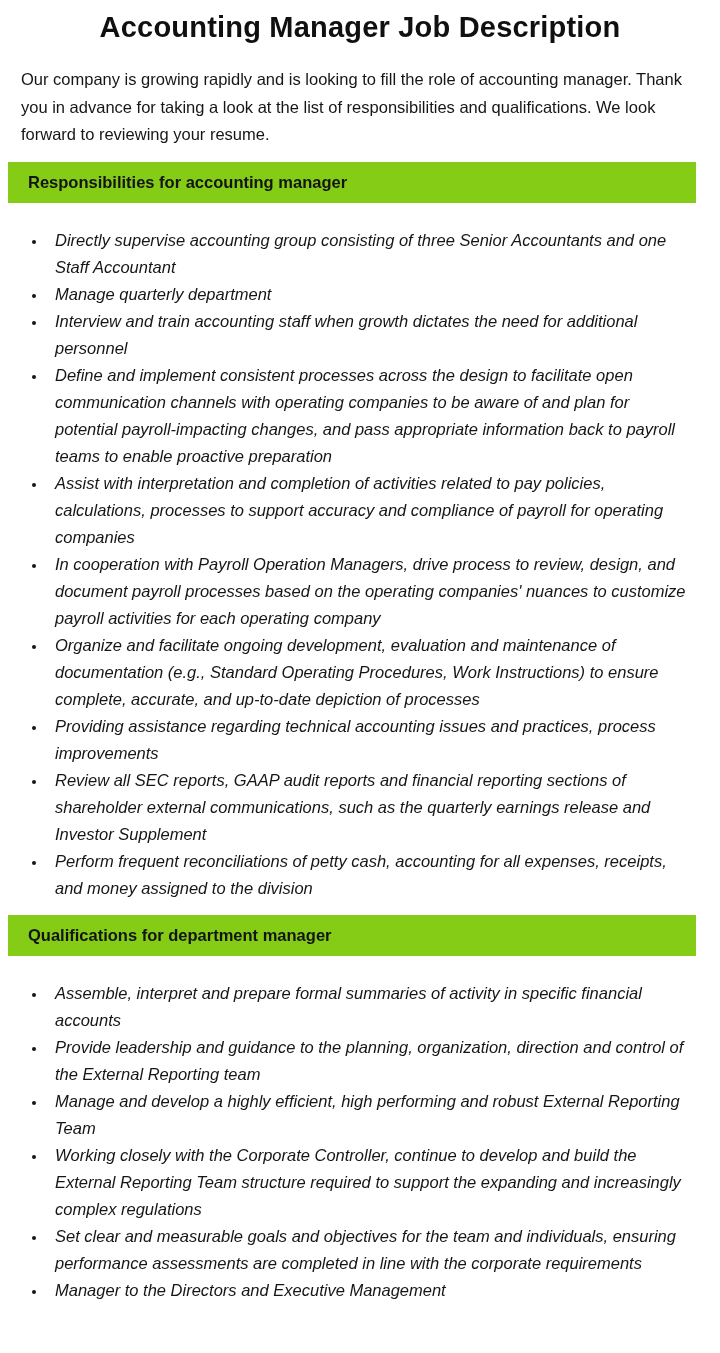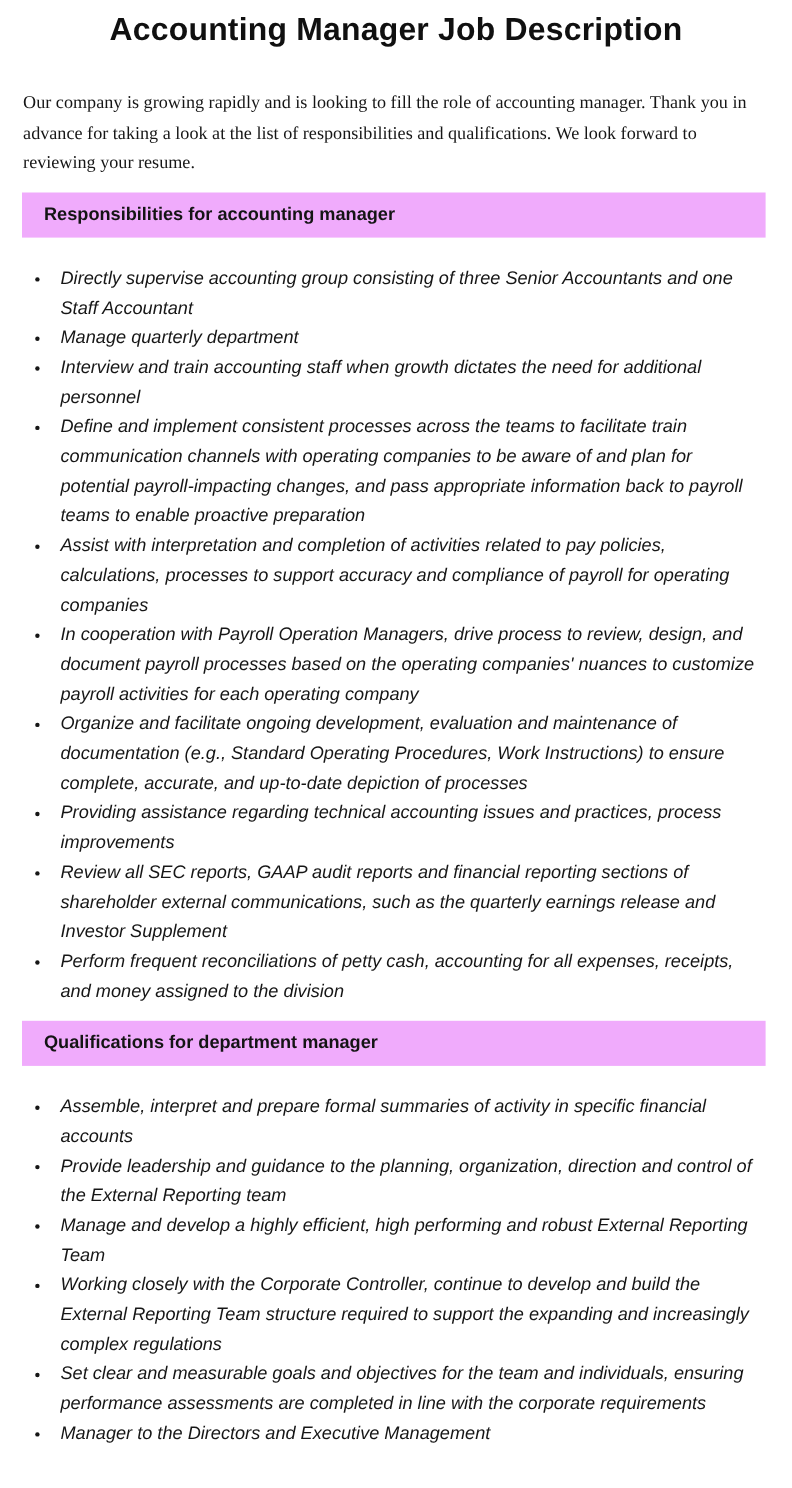--- a/index.html
+++ b/index.html
@@ -21,29 +21,28 @@
     font-size: 29px;
     font-weight: 800;
     text-align: center;
     letter-spacing: 0.2px;
     margin: 0;
     padding: 8px 10px 0 10px;
     line-height: 38px;
     color: #101010;
   }
   .intro {
-    margin: 33px 24px 0 21px;
+    margin: 20px 24px 0 21px;
     font-size: 16.5px;
     line-height: 27.5px;
     font-weight: 400;
-    font-family: Liberation Serif, serif;
   }
   .section-header {
-    margin: 13px 24px 0 20px;
-    background: #f0abfc;
+    margin: 13px 24px 0 8px;
+    background: #84cc16;
     font-size: 16.5px;
     font-weight: 700;
     color: #141414;
     padding: 10px 10px 10px 20px;
     line-height: 21px;
   }
   ul.bullet-list {
     margin: 24px 28px 0 20px;
     padding: 0 0 0 27px;
     list-style: disc outside;
@@ -68,21 +67,21 @@
   <h1 class="page-title">Accounting Manager Job Description</h1>
 
   <p class="intro">Our company is growing rapidly and is looking to fill the role of accounting manager. Thank you in advance for taking a look at the list of responsibilities and qualifications. We look forward to reviewing your resume.</p>
 
   <div class="section">
     <div class="section-header">Responsibilities for accounting manager</div>
     <ul class="bullet-list">
       <li>Directly supervise accounting group consisting of three Senior Accountants and one Staff Accountant</li>
       <li>Manage quarterly department</li>
       <li>Interview and train accounting staff when growth dictates the need for additional personnel</li>
-      <li>Define and implement consistent processes across the teams to facilitate train communication channels with operating companies to be aware of and plan for potential payroll-impacting changes, and pass appropriate information back to payroll teams to enable proactive preparation</li>
+      <li>Define and implement consistent processes across the design to facilitate open communication channels with operating companies to be aware of and plan for potential payroll-impacting changes, and pass appropriate information back to payroll teams to enable proactive preparation</li>
       <li>Assist with interpretation and completion of activities related to pay policies, calculations, processes to support accuracy and compliance of payroll for operating companies</li>
       <li>In cooperation with Payroll Operation Managers, drive process to review, design, and document payroll processes based on the operating companies' nuances to customize payroll activities for each operating company</li>
       <li>Organize and facilitate ongoing development, evaluation and maintenance of documentation (e.g., Standard Operating Procedures, Work Instructions) to ensure complete, accurate, and up-to-date depiction of processes</li>
       <li>Providing assistance regarding technical accounting issues and practices, process improvements</li>
       <li>Review all SEC reports, GAAP audit reports and financial reporting sections of shareholder external communications, such as the quarterly earnings release and Investor Supplement</li>
       <li>Perform frequent reconciliations of petty cash, accounting for all expenses, receipts, and money assigned to the division</li>
     </ul>
   </div>
 
   <div class="section">

